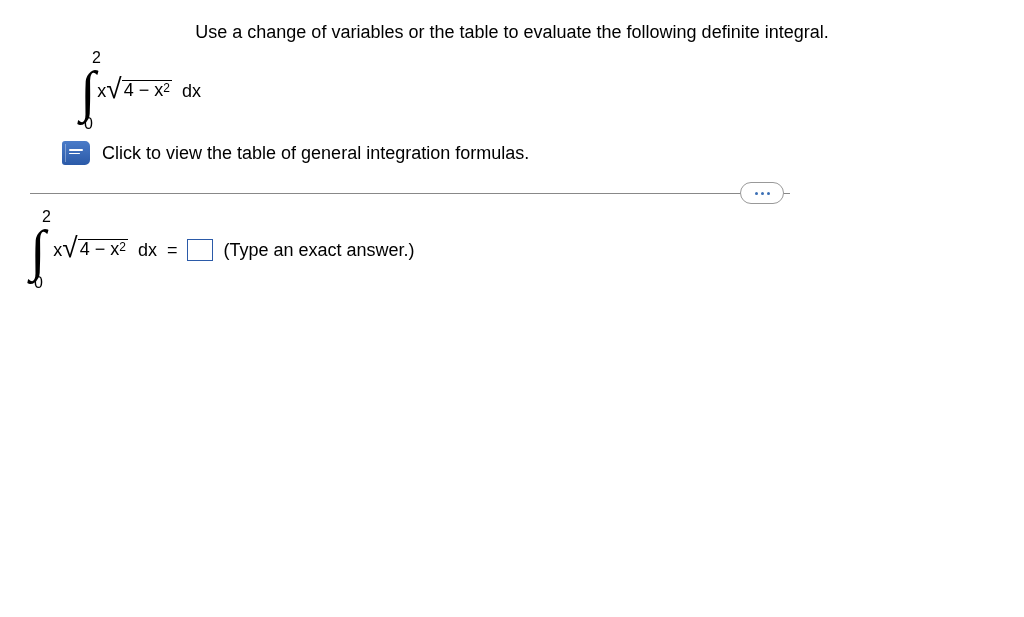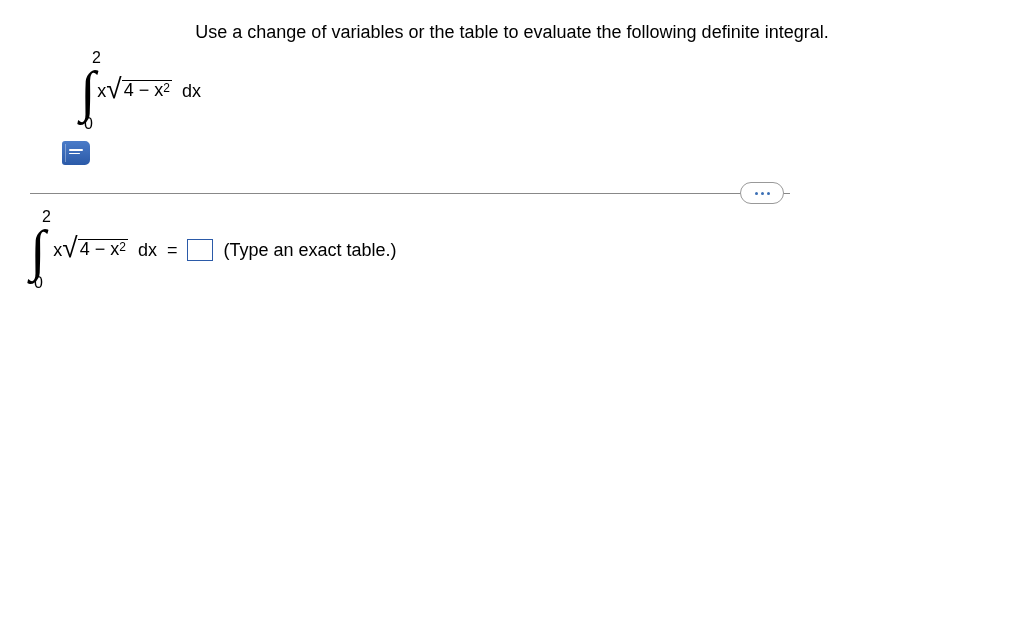--- a/index.html
+++ b/index.html
@@ -201,20 +201,21 @@
   </span>
 </div>
 
 <div class="table-link-row">
   <span class="book-icon">
     <span class="book-lines">
         <span></span>
         <span></span>
       </span>
   </span>
+  <span class="table-link-text">Click to view the table of general integration formulas.</span>
 </div>
 
 <div class="divider-row">
   <hr class="divider-line">
   <span class="pill-btn">
     <span class="dot"></span>
       <span class="dot"></span>
       <span class="dot"></span>
   </span>
 </div>
@@ -234,14 +235,14 @@
         <span>&nbsp;−&nbsp;</span>
         <span>x</span>
         <span class="sup">2</span>
       </span>
     </span>
     <span>&nbsp;&nbsp;</span>
     <span>dx</span>
   </span>
   <span class="eq-sign">=</span>
   <span class="answer-box"></span>
-  <span class="answer-hint">(Type an exact table.)</span>
+  <span class="answer-hint">(Type an exact answer.)</span>
 </div>
 
 </body></html>

